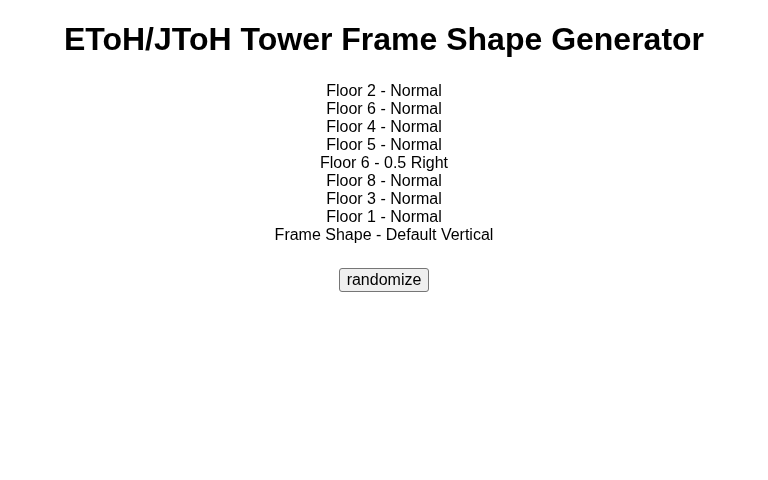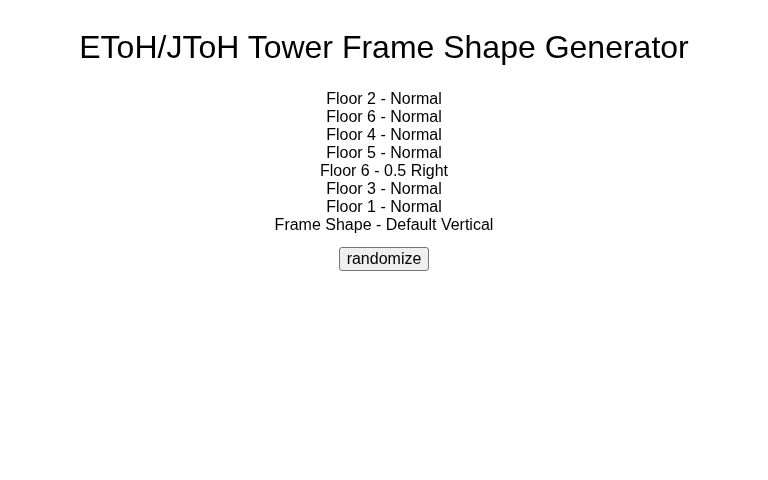--- a/index.html
+++ b/index.html
@@ -10,36 +10,36 @@
       height: 480px;
       overflow: hidden;
     }
     body {
       font-family: "Liberation Sans", sans-serif;
       color: #000000;
       text-align: center;
     }
     .page-title {
       font-size: 32px;
-      font-weight: normal;
-      margin: 8px;
+      font-weight: bold;
+      margin: 0;
       padding-top: 21px;
       line-height: 37px;
     }
     .floor-list {
       margin-top: 24px;
       font-size: 16px;
       line-height: 18px;
     }
     .floor-line {
       display: block;
       white-space: nowrap;
     }
     .button-row {
-      margin-top: 13px;
+      margin-top: 24px;
     }
     .randomize-button {
       font-family: "Liberation Sans", sans-serif;
       font-size: 16px;
       line-height: 18px;
       padding: 2px 7px;
       background: #efefef;
       color: #000000;
       border: 1px solid #767676;
       border-radius: 3px;
@@ -50,20 +50,21 @@
 <body>
 
 <h1 class="page-title">EToH/JToH Tower Frame Shape Generator</h1>
 
 <div class="floor-list">
   <span class="floor-line">Floor 2 - Normal</span>
   <span class="floor-line">Floor 6 - Normal</span>
   <span class="floor-line">Floor 4 - Normal</span>
   <span class="floor-line">Floor 5 - Normal</span>
   <span class="floor-line">Floor 6 - 0.5 Right</span>
+  <span class="floor-line">Floor 8 - Normal</span>
   <span class="floor-line">Floor 3 - Normal</span>
   <span class="floor-line">Floor 1 - Normal</span>
   <span class="floor-line">Frame Shape - Default Vertical</span>
 </div>
 
 <div class="button-row">
   <button class="randomize-button">randomize</button>
 </div>
 
 </body></html>

